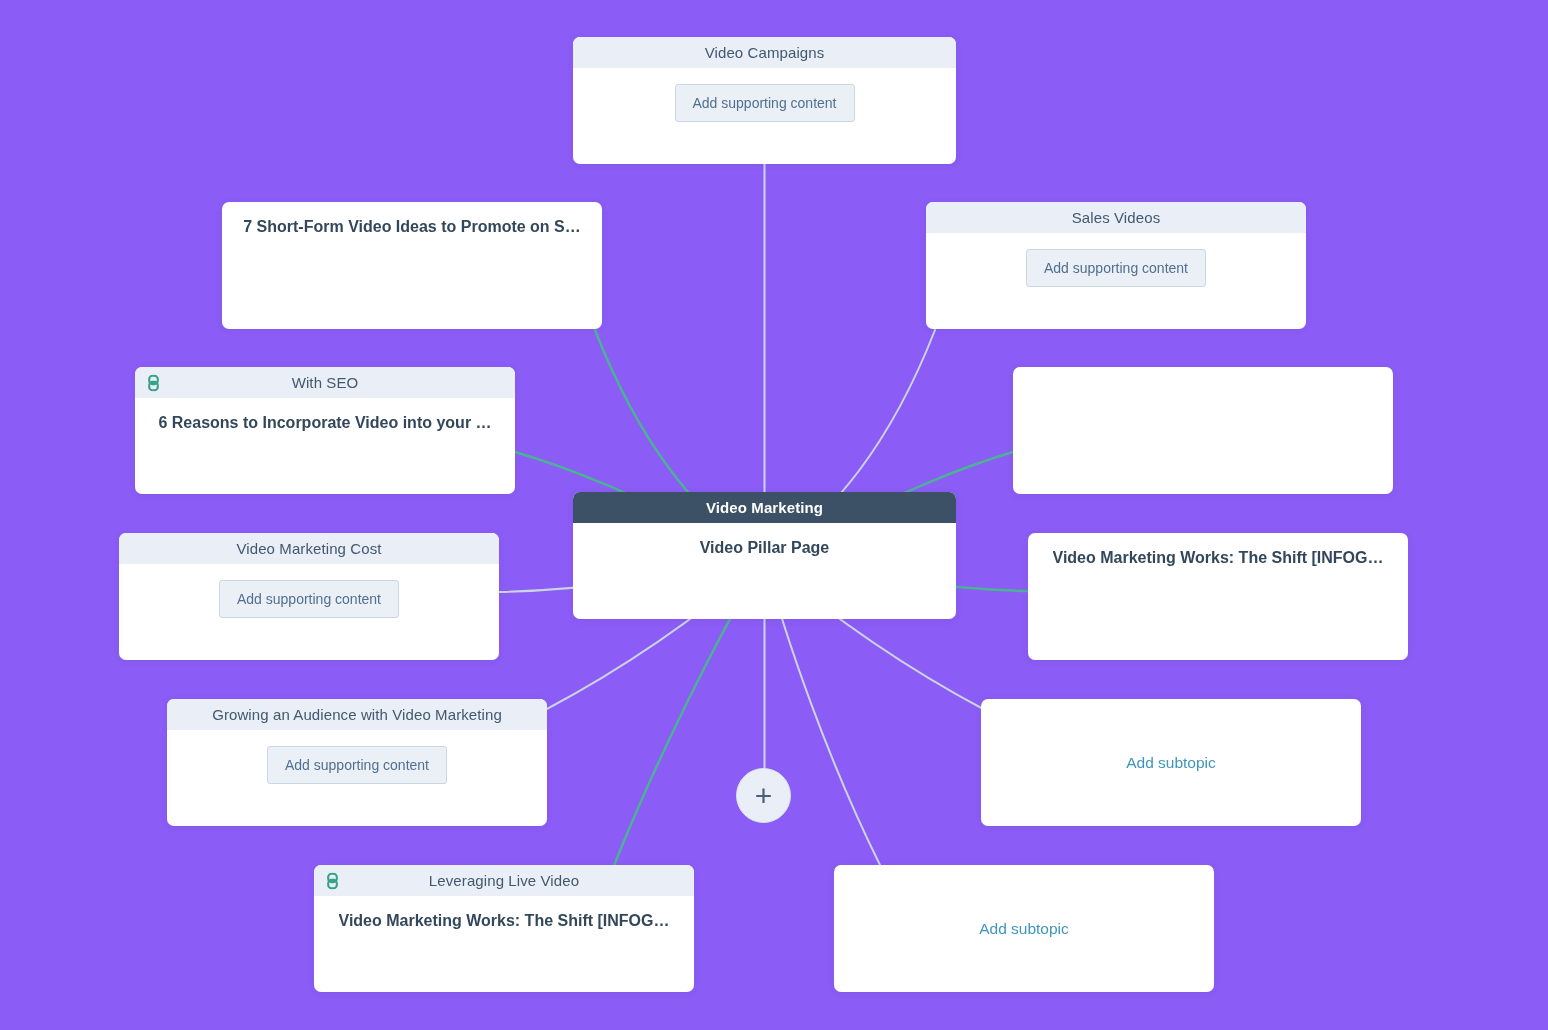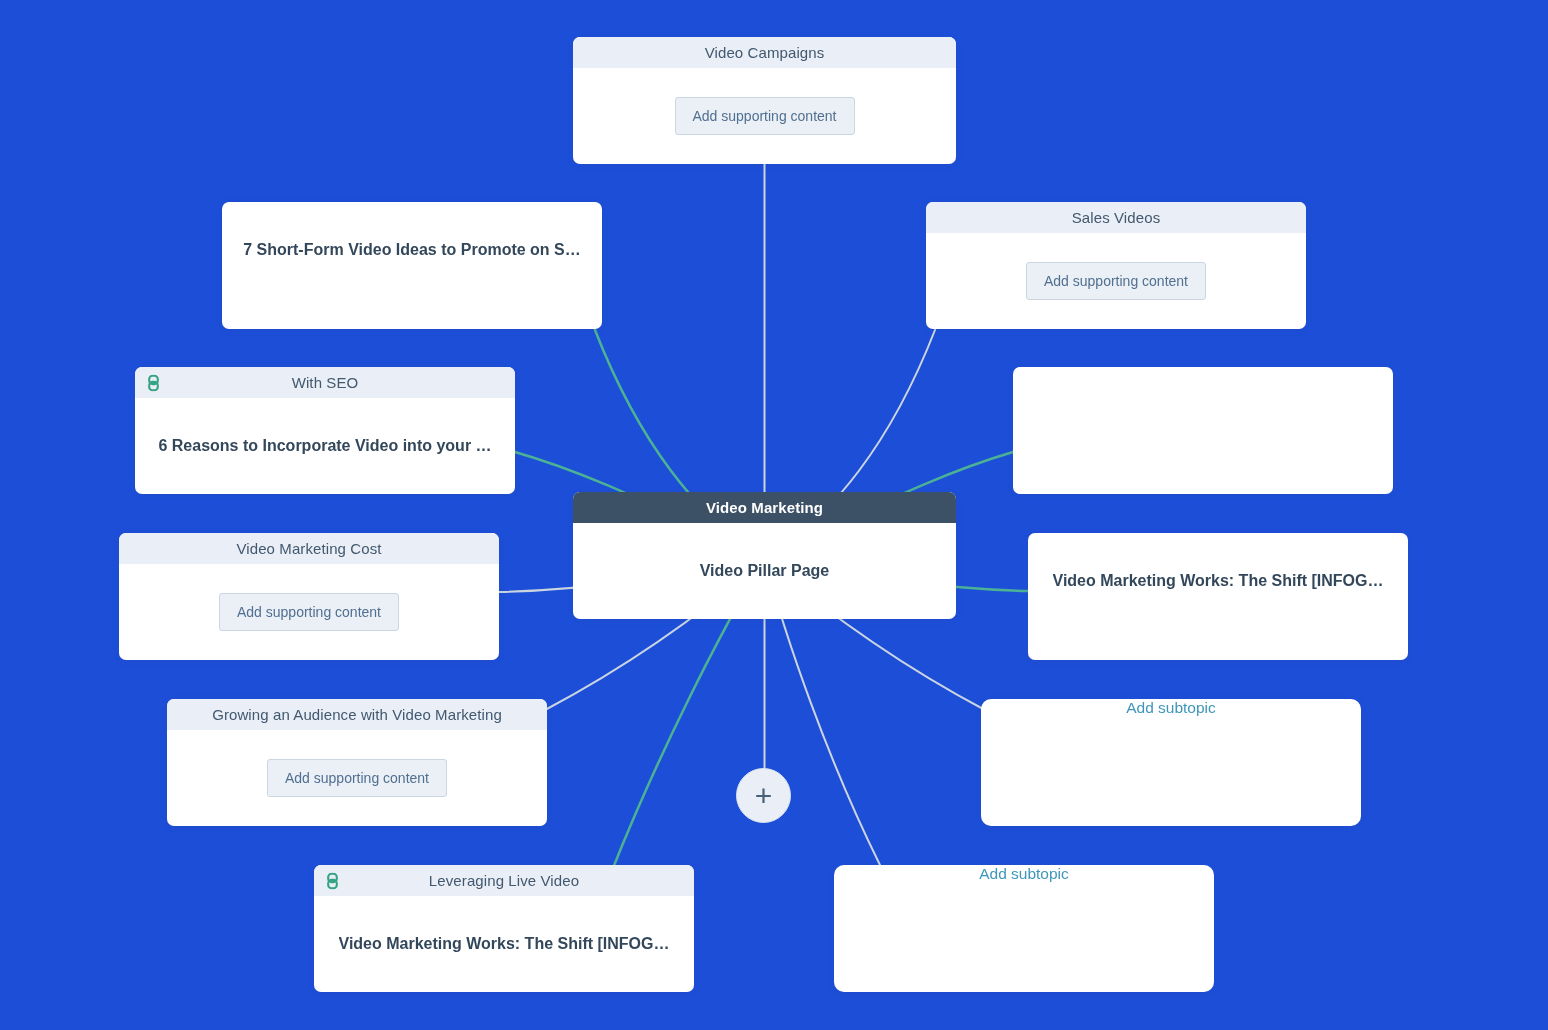--- a/index.html
+++ b/index.html
@@ -4,21 +4,21 @@
 <style>
   html, body { margin: 0; padding: 0; }
   body {
     font-family: "Liberation Sans", sans-serif;
     background: #f4f7fa;
   }
   .canvas {
     position: relative;
     width: 1548px;
     height: 1030px;
-    background: #1d4ed8;
+    background: #8b5cf6;
     overflow: hidden;
   }
   .connectors {
     position: absolute;
     left: 0; top: 0;
     width: 1548px; height: 1030px;
     z-index: 0;
   }
   .card {
     position: absolute;
@@ -51,21 +51,21 @@
     left: 13px;
     top: 50%;
     transform: translateY(-50%);
     width: 11px;
     height: 17px;
     display: block;
   }
   .card-body {
     height: 96px;
     display: flex;
-    align-items: center;
+    align-items: flex-start;
     justify-content: center;
     padding: 16px 16px;
     box-sizing: border-box;
     border-radius: 15px;
   }
   .content-title {
     font-weight: bold;
     color: #33475b;
     font-size: 16px;
     text-align: center;
@@ -78,23 +78,22 @@
     background: #eaf0f6;
     border: 1px solid #cbd6e2;
     border-radius: 3px;
     color: #516f90;
     font-size: 14px;
     padding: 10px 17px;
     cursor: pointer;
   }
   .add-card {
     display: flex;
-    align-items: flex-start;
-    justify-content: center;
-    border-radius: 10px;
+    align-items: center;
+    justify-content: center;
   }
   .add-subtopic-link {
     color: #3f96bb;
     font-size: 15.5px;
     cursor: pointer;
   }
   .plus-button {
     position: absolute;
     left: 736px;
     top: 768px;

